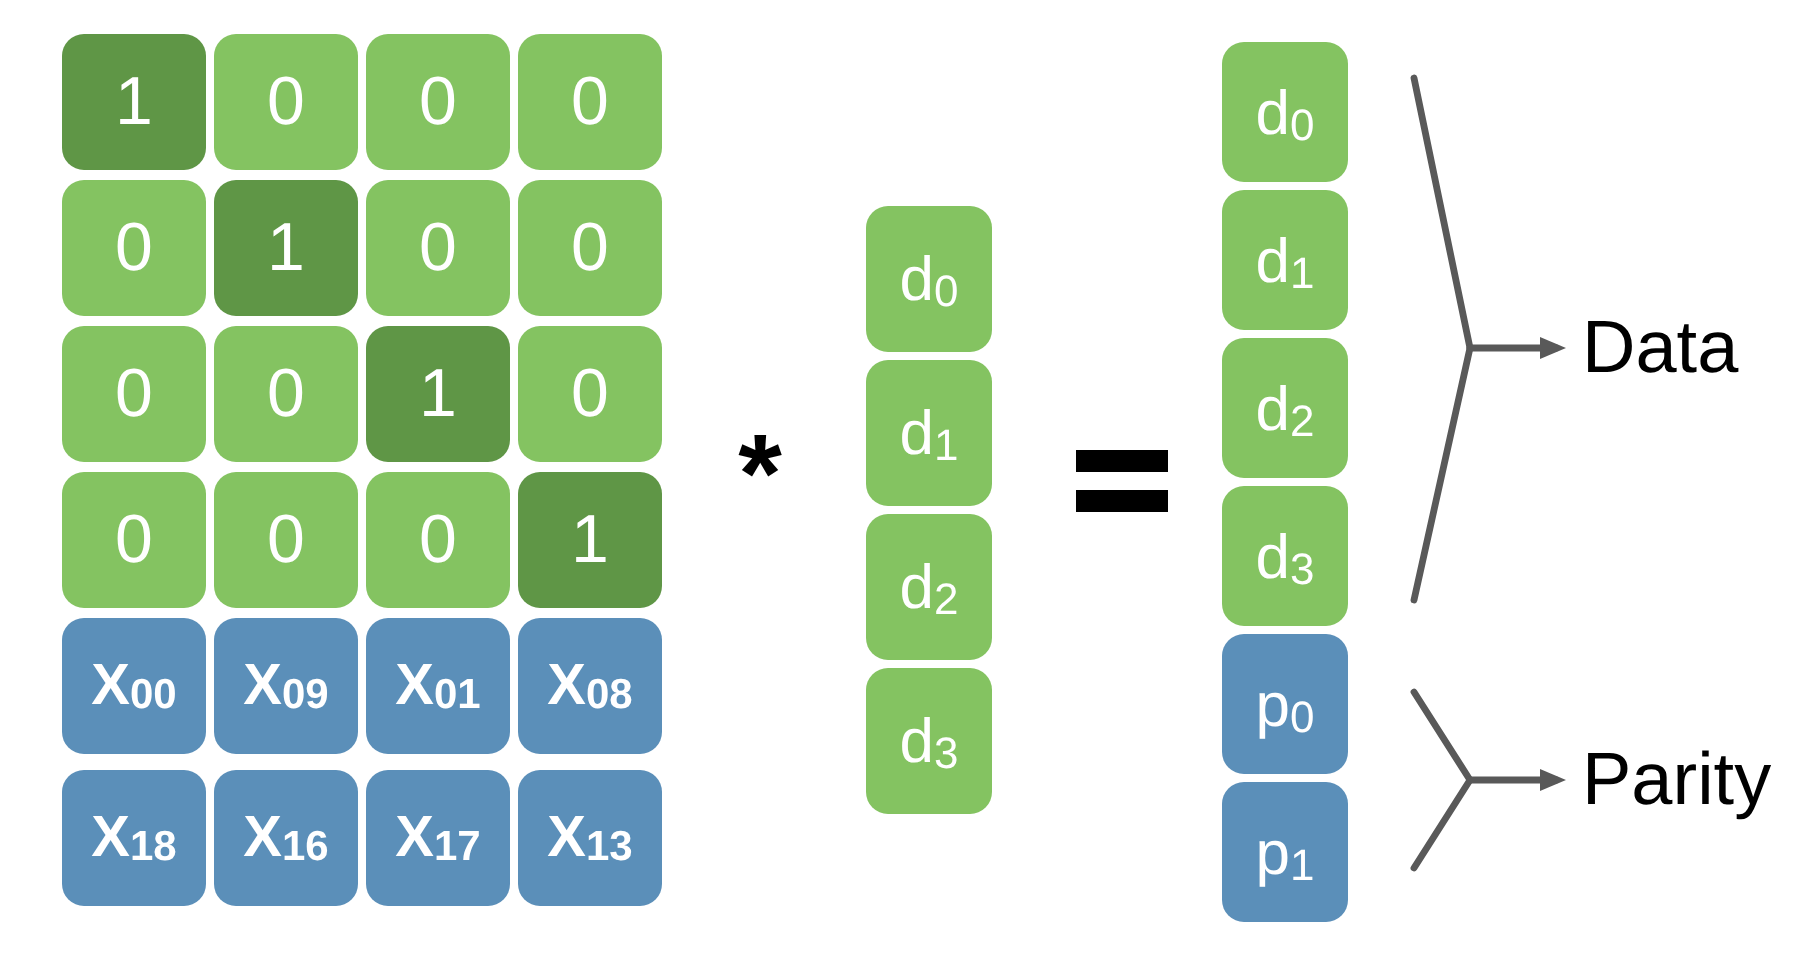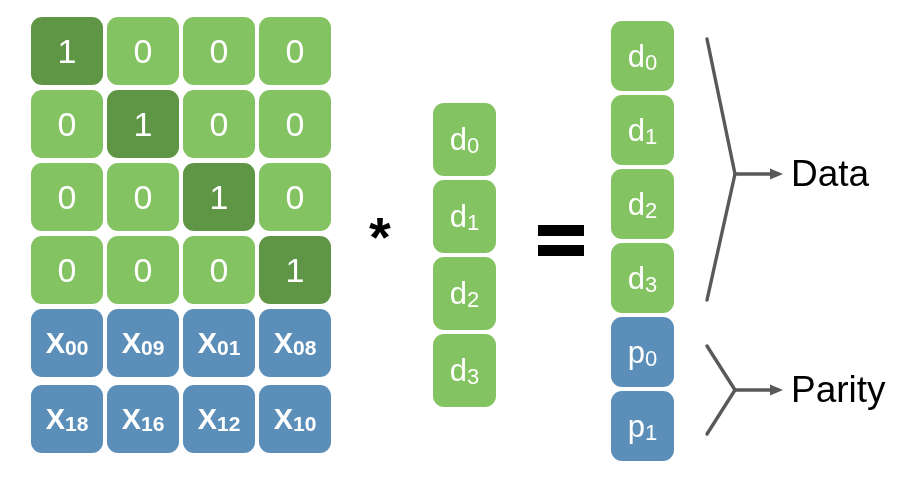--- a/index.html
+++ b/index.html
@@ -207,27 +207,27 @@
       </div>
     <div class="cell blue" style="left:107px; top:385px; width:72px; height:68px;">
         <span class="sym">
           <span>X</span>
           <span class="sub">16</span>
         </span>
       </div>
     <div class="cell blue" style="left:183px; top:385px; width:72px; height:68px;">
         <span class="sym">
           <span>X</span>
-          <span class="sub">12</span>
+          <span class="sub">17</span>
         </span>
       </div>
     <div class="cell blue" style="left:259px; top:385px; width:72px; height:68px;">
         <span class="sym">
           <span>X</span>
-          <span class="sub">10</span>
+          <span class="sub">13</span>
         </span>
       </div>
   </div>
 
   <div class="op-asterisk">*</div>
 
   <div>
     <div class="cell green-light" style="left:433px; top:103px; width:63px; height:73px;">
         <span class="vecsym">
           <span>d</span>

